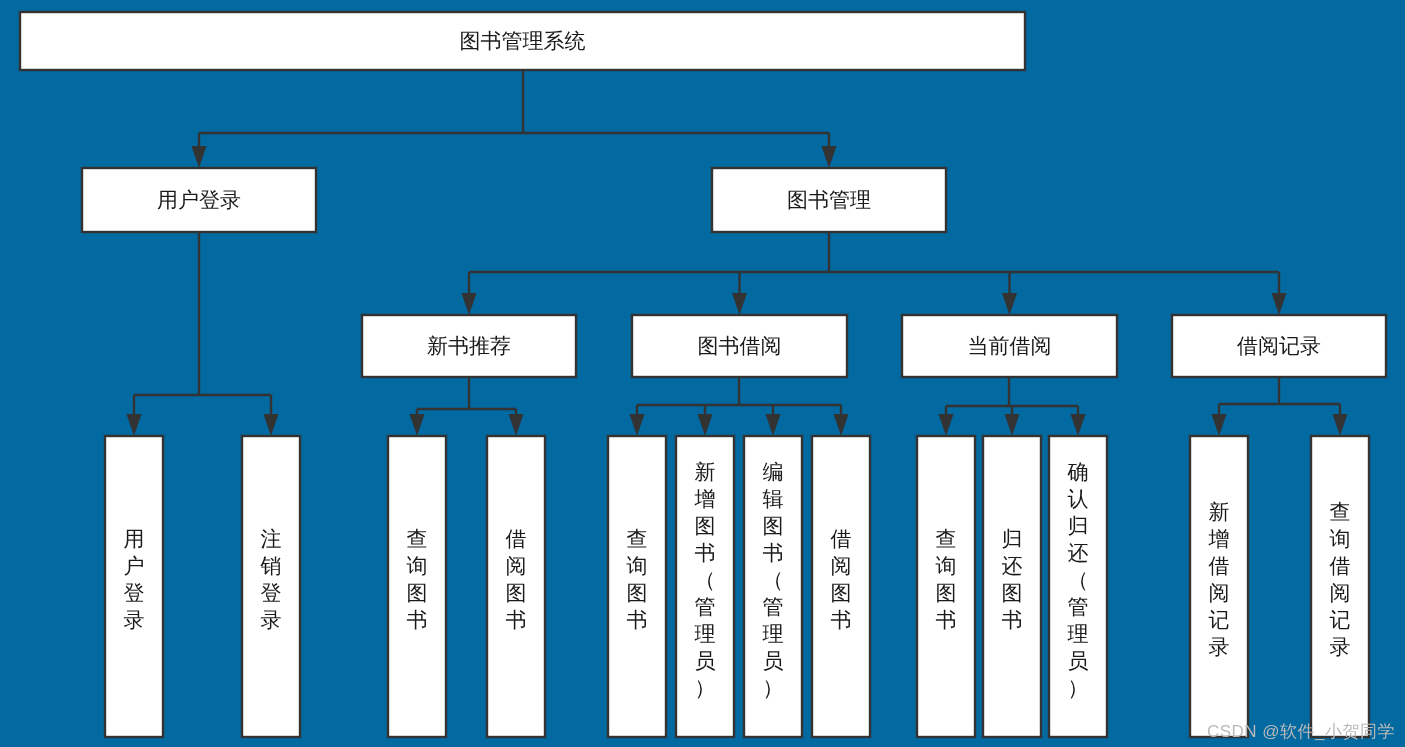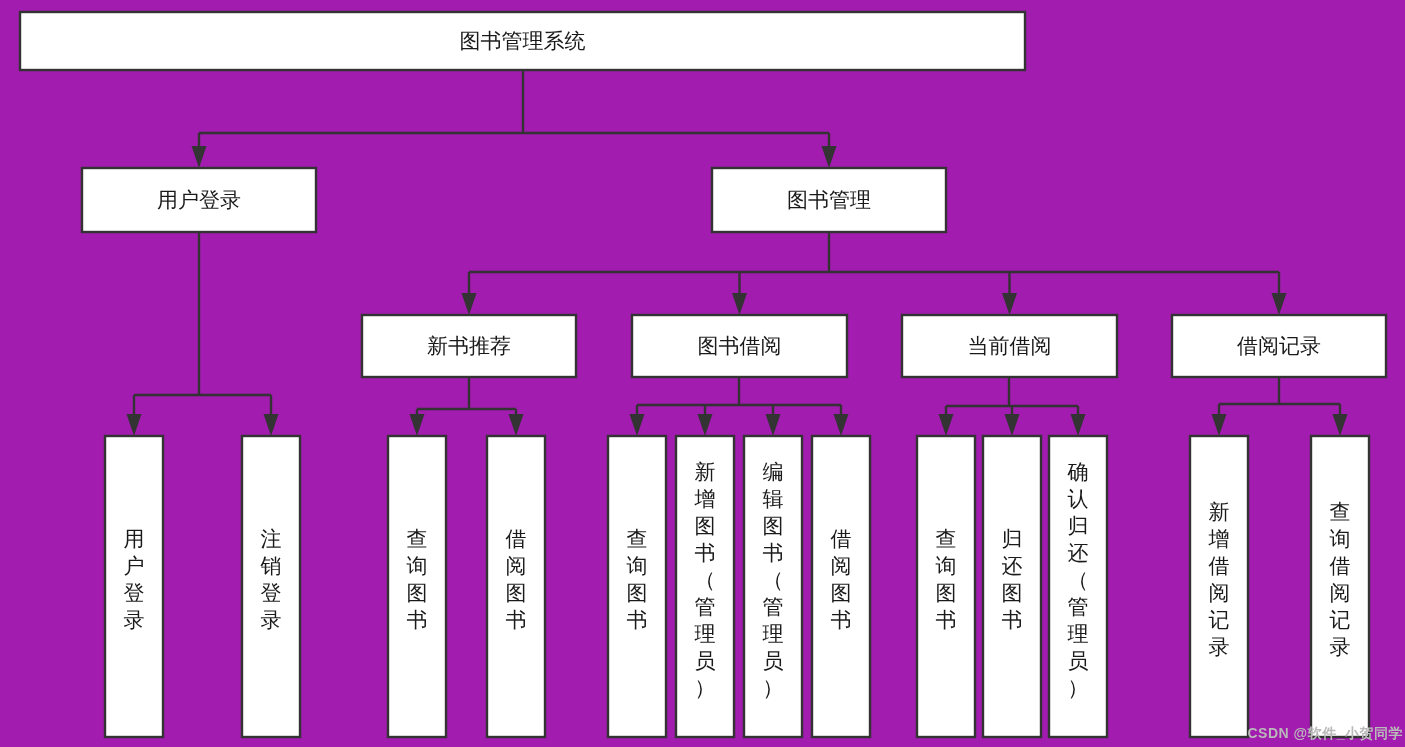--- a/index.html
+++ b/index.html
@@ -10,21 +10,21 @@
   body {
     width: 1405px;
     height: 747px;
     font-family: "Liberation Sans", "DejaVu Sans", sans-serif;
     overflow: hidden;
   }
   #diagram-root {
     position: relative;
     width: 1405px;
     height: 747px;
-    background: #a21caf;
+    background: #0369a1;
   }
   svg.diagram-canvas {
     position: absolute;
     left: 0;
     top: 0;
     width: 1405px;
     height: 747px;
     display: block;
   }
   .node-box {
@@ -50,29 +50,28 @@
     dominant-baseline: middle;
   }
   .node-label-vertical {
     fill: #1a1a1a;
     font-family: "Liberation Sans", "DejaVu Sans", sans-serif;
     font-size: 21px;
     text-anchor: middle;
   }
   .watermark {
     position: absolute;
-    right: 2px;
+    right: 10px;
     bottom: 4px;
     font-family: "Liberation Sans", "DejaVu Sans", sans-serif;
-    font-size: 14px;
+    font-size: 17px;
     color: #b9b9b9;
     letter-spacing: 0.5px;
     white-space: nowrap;
     user-select: none;
-    font-weight: bold;
   }
 </style>
 </head>
 <body>
 
 <div id="diagram-root">
   <svg class="diagram-canvas" viewBox="0 0 1405 747">
     <g id="edges-layer">
         <g>
           <line x1="523" y1="70" x2="523" y2="133" class="connector"></line>

